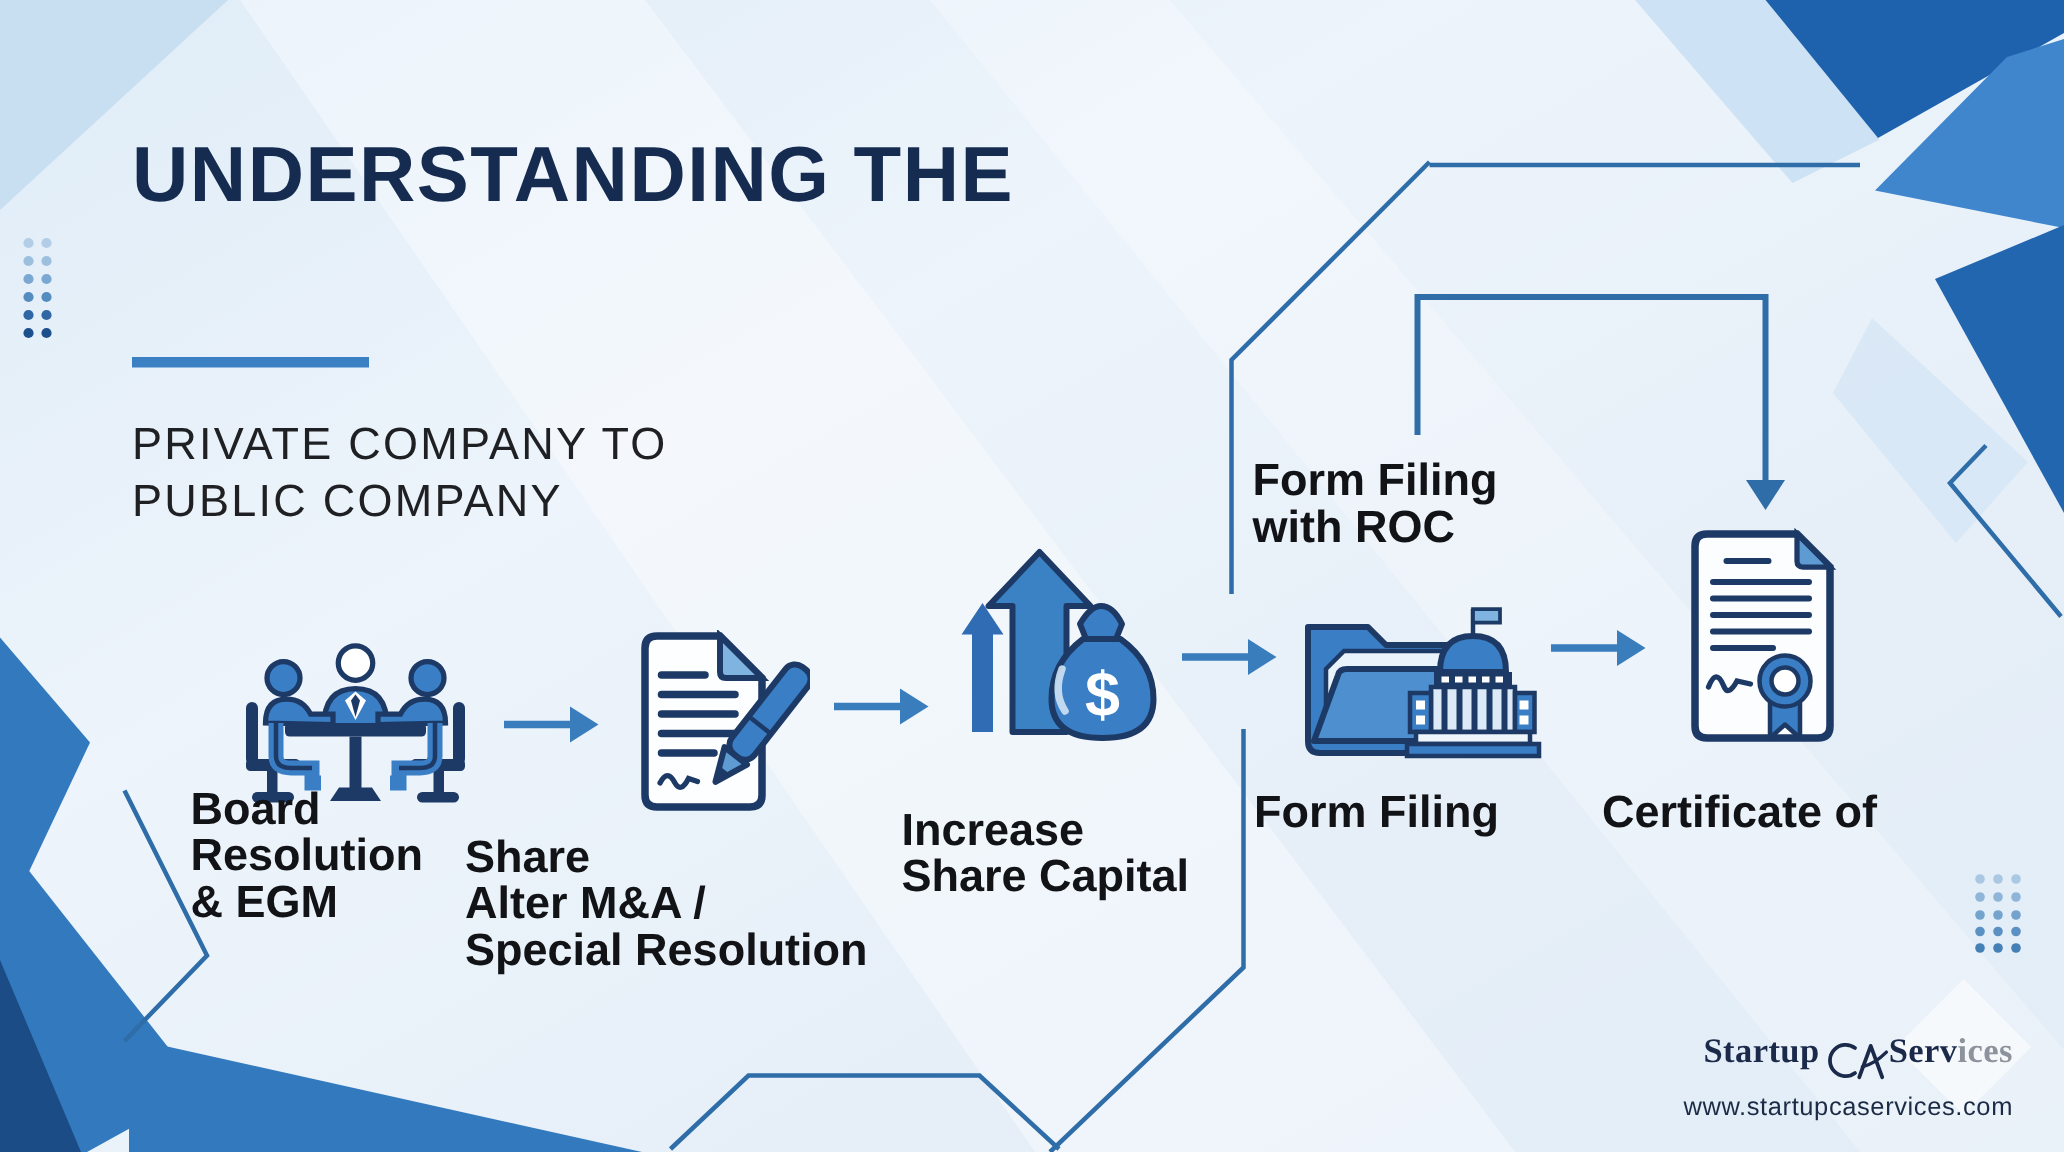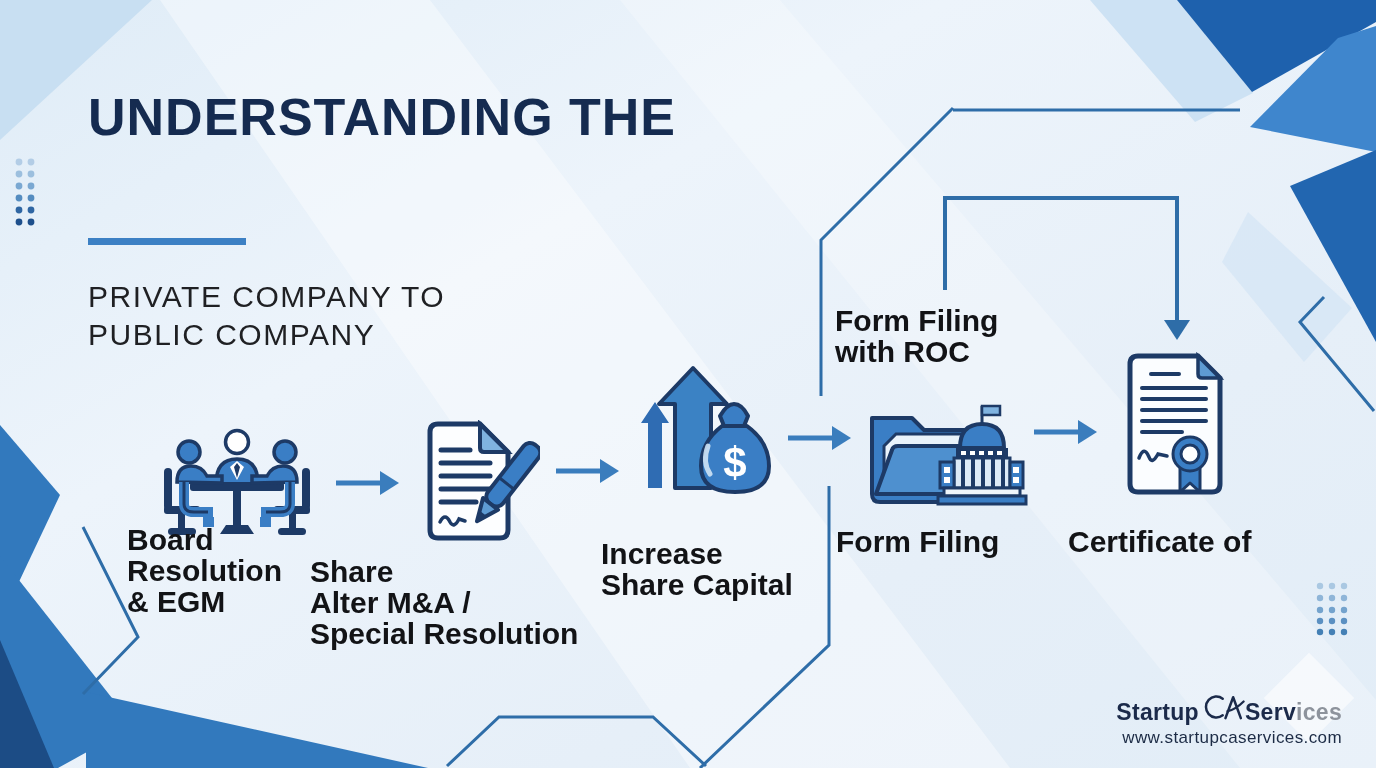--- a/index.html
+++ b/index.html
@@ -31,21 +31,21 @@
   .icon{position:absolute;}
   .ic-1{left:162px;top:422px;}
   .ic-2{left:424px;top:420px;}
   .ic-3{left:638px;top:364px;}
   .ic-4{left:864px;top:402px;}
   .ic-5{left:1126px;top:352px;}
 
   
   .brand-diamond{position:absolute;left:1277px;top:666px;width:64px;height:64px;
                  background:rgba(255,255,255,0.55);transform:rotate(45deg);}
-  .brand{position:absolute;right:34px;top:688px;display:flex;align-items:flex-end;gap:0;}
+  .brand{position:absolute;right:34px;top:688px;display:flex;align-items:flex-start;gap:0;font-family:Liberation Serif, serif;}
   .brand .w1,.brand .w2d{font-size:23px;font-weight:700;color:#1b2a4a;letter-spacing:0.3px;}
   .brand .w2l{font-size:23px;font-weight:700;color:#8d939c;letter-spacing:0.3px;}
   .brand .w2wrap{white-space:nowrap;}
   .site{position:absolute;right:34px;top:728px;font-size:17px;color:#1c2b45;
         letter-spacing:0.4px;font-weight:400;}
 </style>
 </head>
 <body>
 
 <div class="canvas">

